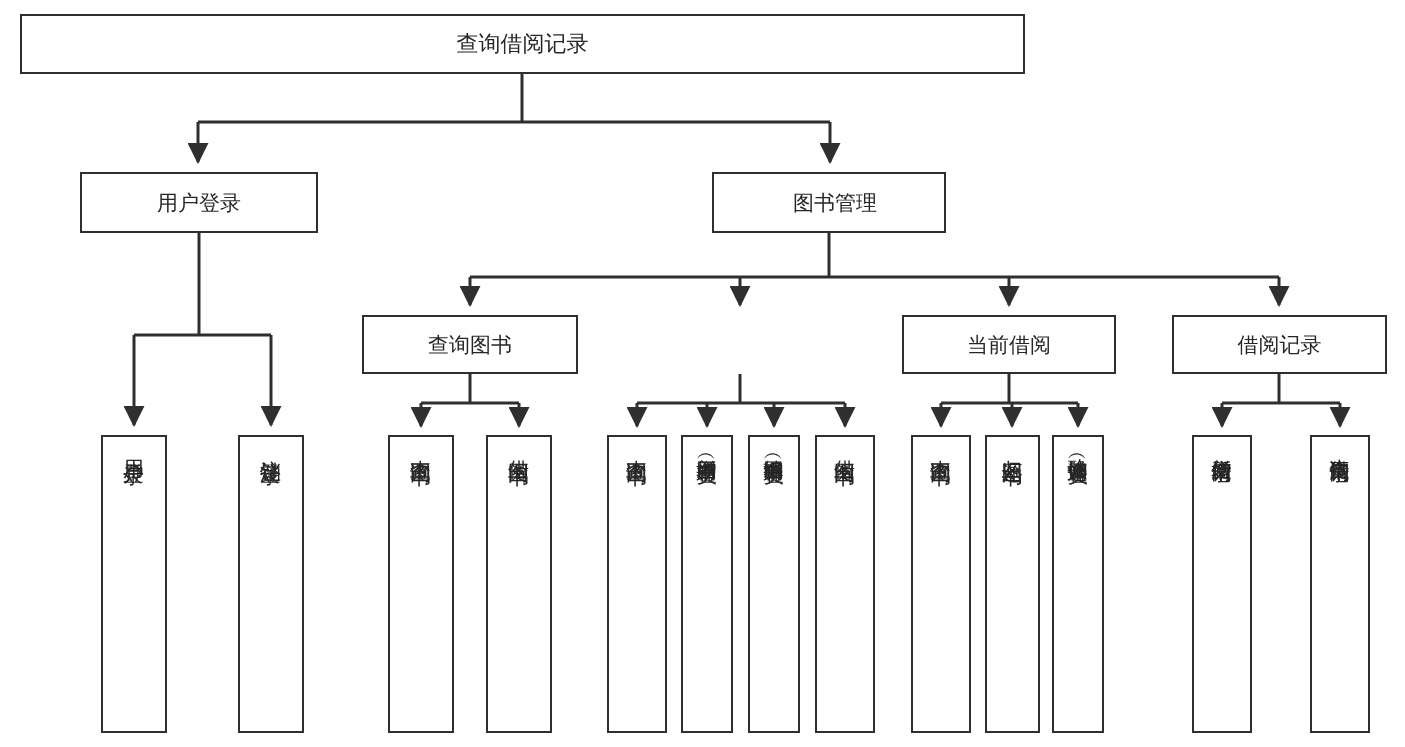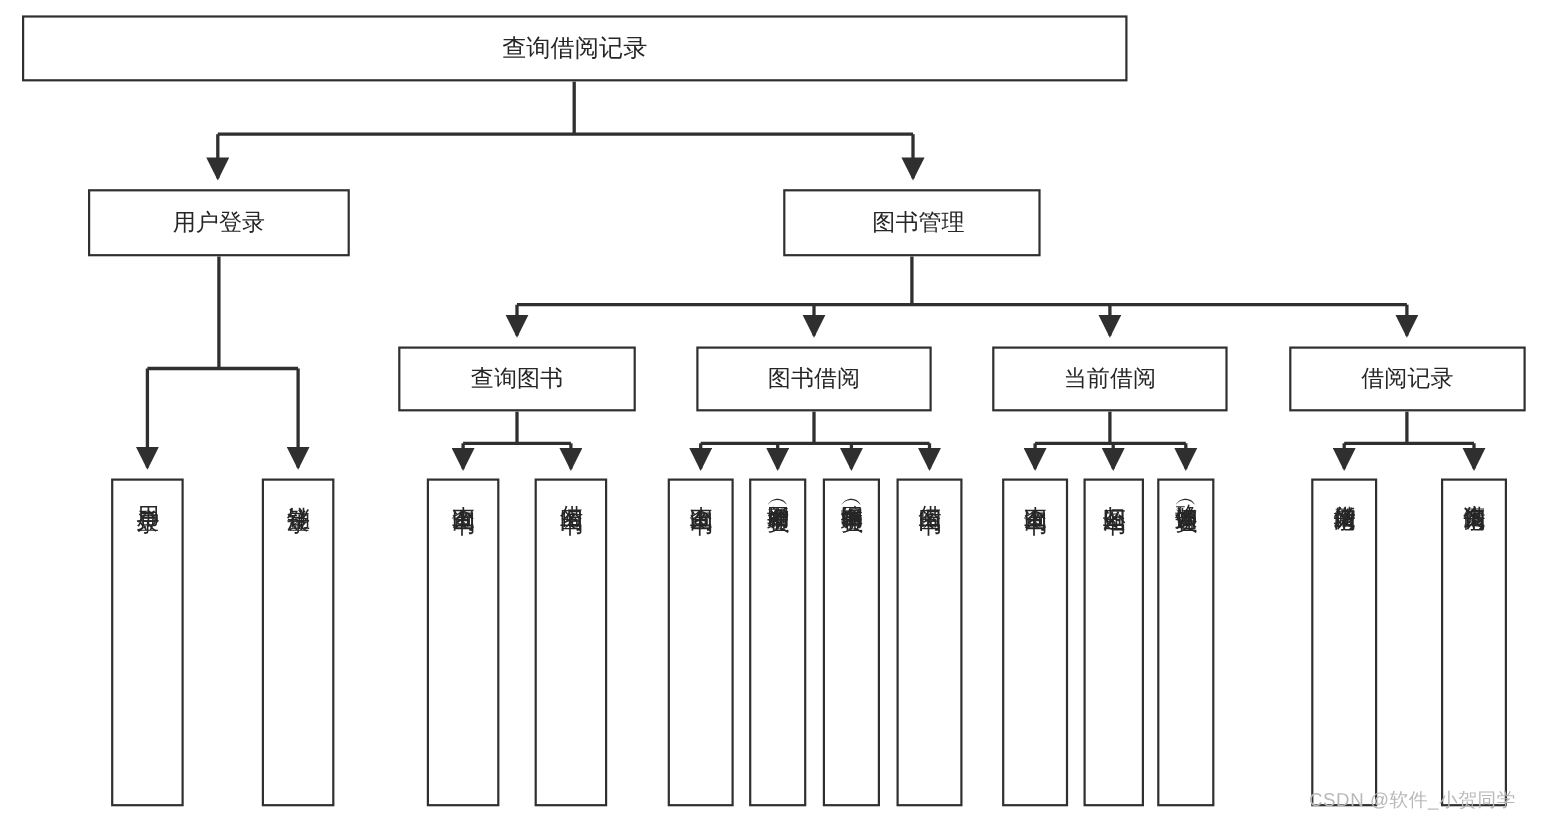--- a/index.html
+++ b/index.html
@@ -135,23 +135,20 @@
   <div class="node h-node" style="left:80px; top:172px; width:238px; height:61px;">
     <span class="lbl">用户登录</span>
   </div>
   <div class="node h-node" style="left:712px; top:172px; width:234px; height:61px;padding-left:12px;">
     <span class="lbl">图书管理</span>
   </div>
 
   <div class="node h-node" style="left:362px; top:315px; width:216px; height:59px;">
     <span class="lbl">查询图书</span>
   </div>
-  <div class="node h-node" style="left:633px; top:315px; width:214px; height:59px;">
-    <span class="lbl">图书借阅</span>
-  </div>
   <div class="node h-node" style="left:902px; top:315px; width:214px; height:59px;">
     <span class="lbl">当前借阅</span>
   </div>
   <div class="node h-node" style="left:1172px; top:315px; width:215px; height:59px;">
     <span class="lbl">借阅记录</span>
   </div>
 
   <div class="node v-node" style="left:101px; top:435px; width:66px; height:298px;">
     <span class="lbl">用户登录</span>
   </div>
@@ -185,15 +182,14 @@
   <div class="node v-node tall" style="left:1052px; top:435px; width:52px; height:298px;">
     <span class="lbl">确认归还（管理员）</span>
   </div>
   <div class="node v-node tall" style="left:1192px; top:435px; width:60px; height:298px;">
     <span class="lbl">新增借阅记录</span>
   </div>
   <div class="node v-node tall" style="left:1310px; top:435px; width:60px; height:298px;">
     <span class="lbl">查询借阅记录</span>
   </div>
 
-  <div class="watermark" style="left:1190px; top:716px;">CSDN @软件_小贺同学</div>
 
 </div>
 
 </body></html>

